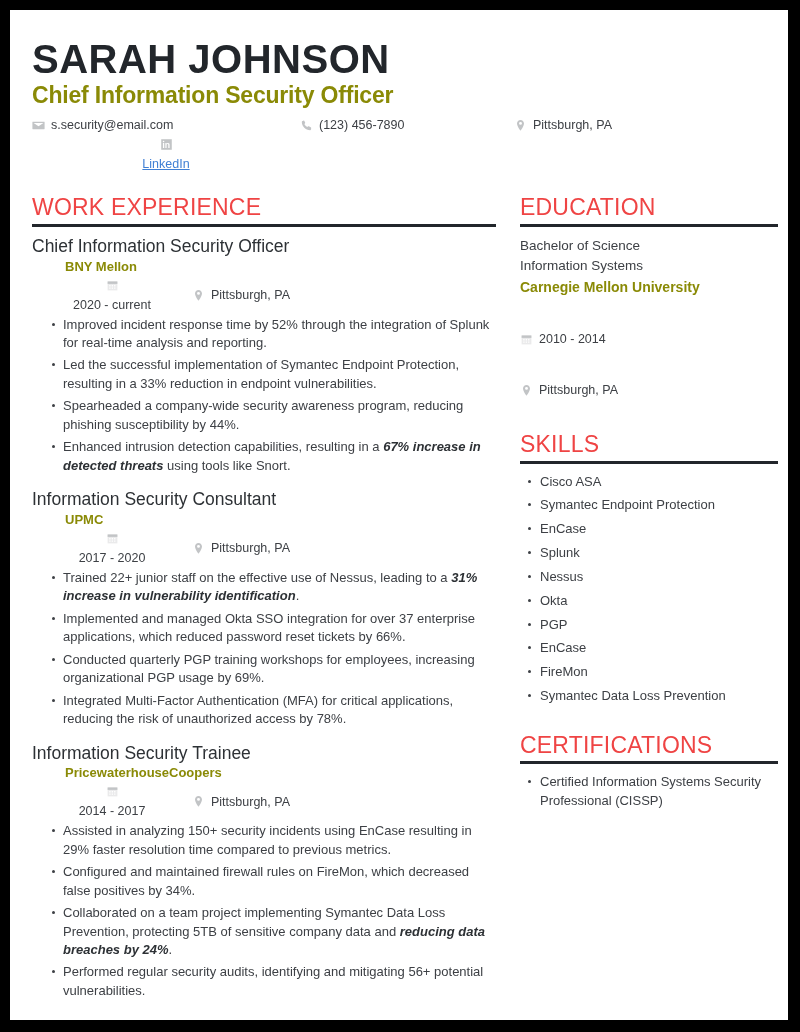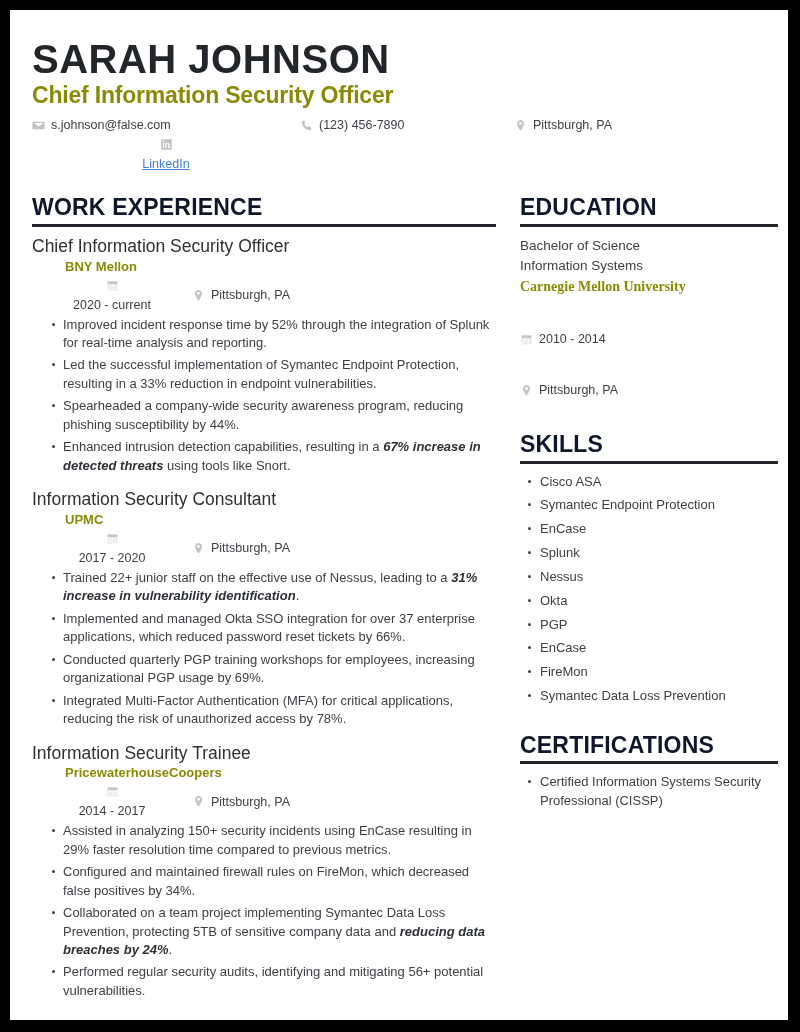--- a/index.html
+++ b/index.html
@@ -92,22 +92,22 @@
     margin-top: 22px;
     align-items: flex-start;
   }
   .col-left  { width: 464px; flex: 0 0 464px; }
   .col-gap   { width: 24px; flex: 0 0 24px; }
   .col-right { width: 258px; flex: 0 0 258px; }
 
   .section { margin-bottom: 4px; }
   .section-title {
     font-size: 23px;
-    font-weight: 700;
-    color: #0f172a;
+    font-weight: 400;
+    color: #ef4444;
     letter-spacing: 0.2px;
     text-transform: uppercase;
     line-height: 1.1;
     padding-bottom: 3px;
   }
   .section-rule {
     height: 3px;
     background: #22262b;
     margin-bottom: 9px;
   }
@@ -171,21 +171,20 @@
     font-size: 13.5px;
     color: #3d4045;
     line-height: 1.5;
   }
   .edu-org {
     font-size: 14px;
     font-weight: 700;
     color: #8a8a06;
     line-height: 1.45;
     margin-top: 1px;
-    font-family: Liberation Serif, serif;
   }
   .edu-meta {
     display: flex;
     align-items: center;
     gap: 6px;
     font-size: 12.5px;
     color: #3d4045;
     line-height: 1.55;
     margin-top: 32px;
   }
@@ -227,21 +226,21 @@
     <div class="job-title">Chief Information Security Officer</div>
 
     <div class="contact-grid">
 
       <div class="contact-item c-email">
         <span class="ic">
           <svg viewBox="0 0 16 16">
                 <path d="M1 3.5h14c.3 0 .5.2.5.5v8c0 .3-.2.5-.5.5H1c-.3 0-.5-.2-.5-.5V4c0-.3.2-.5.5-.5zm.9 1.3L8 8.9l6.1-4.1H1.9z"></path>
               </svg>
         </span>
-        <span>s.johnson@false.com</span>
+        <span>s.security@email.com</span>
       </div>
 
       <div class="contact-item c-phone">
         <span class="ic">
           <svg viewBox="0 0 16 16">
                 <path d="M4.3 1.5c.4 0 .7.2.9.6l1.1 2.2c.2.4.1.9-.2 1.2l-.8.8c.8 1.6 2 2.8 3.6 3.6l.8-.8c.3-.3.8-.4 1.2-.2l2.2 1.1c.4.2.6.5.6.9v1.8c0 .6-.5 1-1.1 1C6.6 13.4 2.6 9.4 2.2 3.6c0-.6.4-1.1 1-1.1h1.1z"></path>
               </svg>
         </span>
         <span>(123) 456-7890</span>
       </div>

